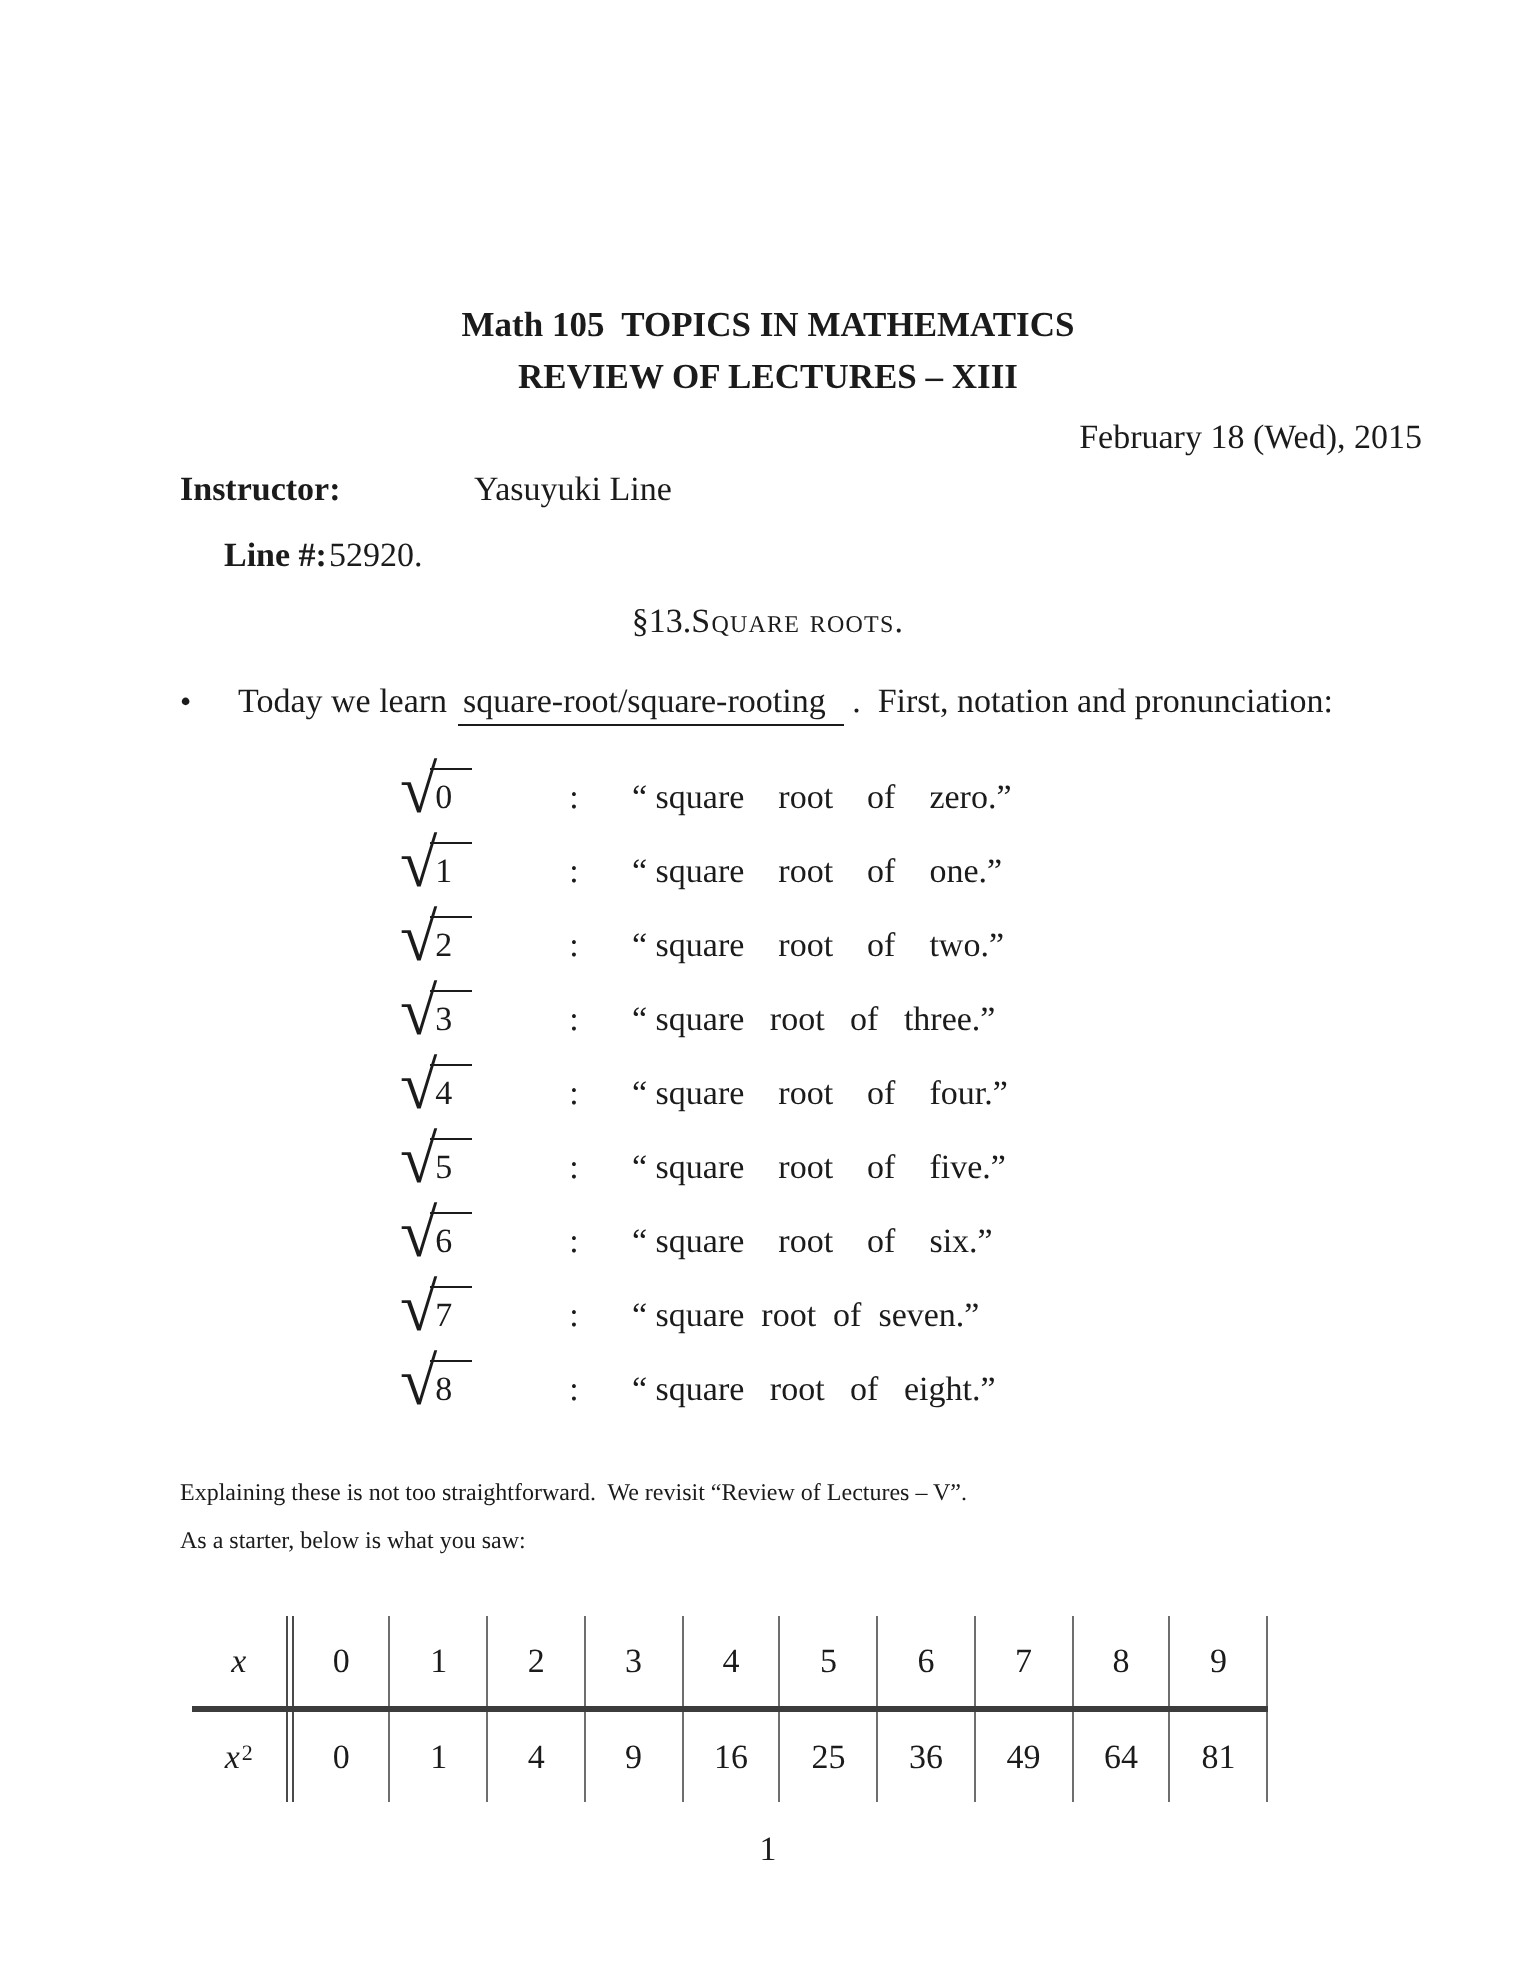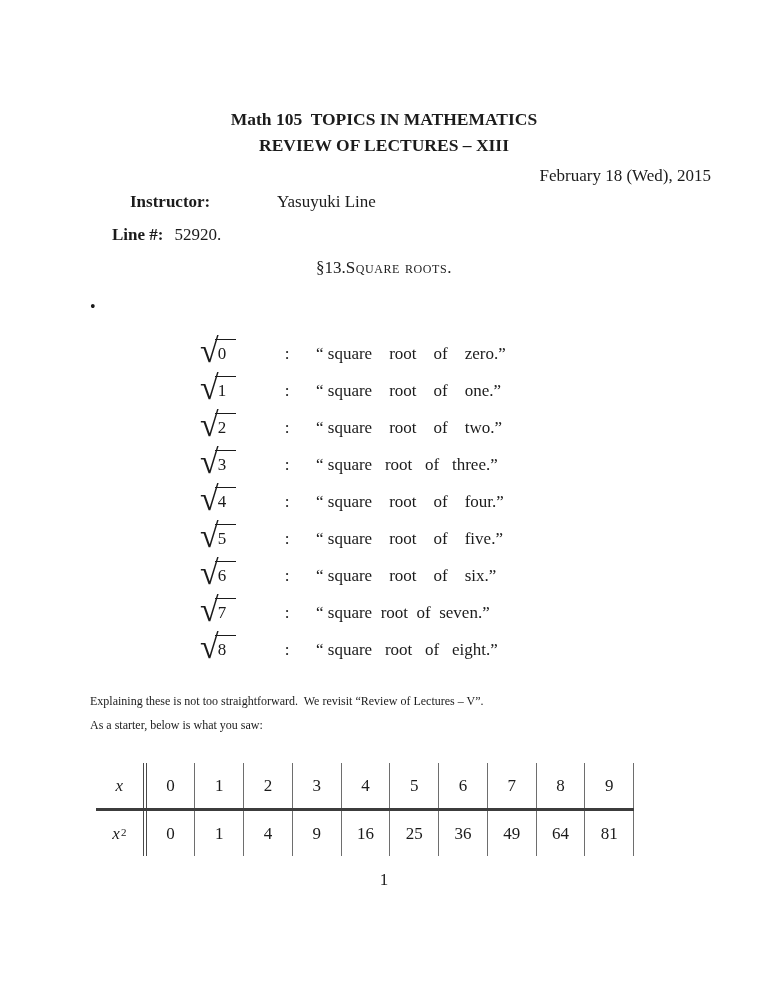--- a/index.html
+++ b/index.html
@@ -7,37 +7,37 @@
     position: relative;
     width: 768px;
     height: 994px;
     margin: 0 auto;
     background: #ffffff;
     color: #1b1b1b;
     font-family: "Liberation Serif", "DejaVu Serif", serif;
     font-size: 17px;
     overflow: hidden;
   }
-  .title-block { padding-top: 106px; }
+  .title-block { padding-top: 106px; margin-top: 43px; }
   .title-line {
     text-align: center;
     font-weight: bold;
     font-size: 17.5px;
     line-height: 26px;
     white-space: pre;
   }
   .date-line {
     text-align: right;
     padding-right: 57px;
     margin-top: 8px;
   }
   .instructor-row { display: flex; margin: 6px 0 0 90px; }
-  .instructor-label { font-weight: bold; width: 147px; margin-left: 40px; }
+  .instructor-label { font-weight: bold; width: 147px; }
   .line-row { display: flex; margin: 13px 0 0 112px; }
-  .line-label { font-weight: bold; margin-right: 11px; font-family: Liberation Serif, serif; }
+  .line-label { font-weight: bold; margin-right: 1px; font-family: Liberation Serif, serif; }
   .section-heading { text-align: center; margin-top: 13px; }
   .section-prefix { margin-right: 0; }
   .sc { font-variant: small-caps; letter-spacing: 0.6px; }
   .intro-row { display: flex; align-items: baseline; margin: 20px 0 0 90px; }
   .bullet { width: 29px; font-size: 16px; }
   .intro-after { white-space: pre; }
   .u {
     border-bottom: 1.3px solid #1b1b1b;
     padding: 0 9px 2px 3px;
     margin-left: 5px;
@@ -96,20 +96,21 @@
     <span class="line-label">Line #:</span>
     <span>52920.</span>
   </div>
 
   <div class="section-heading">
     <span class="section-prefix">§13.</span><span class="sc">Square roots.</span>
   </div>
 
   <div class="intro-row">
     <span class="bullet">•</span>
+    <span><span>Today we learn</span><span class="u">square-root/square-rooting</span><span class="intro-after"> .  First, notation and pronunciation:</span></span>
   </div>
 
   <div class="sqrt-list">
       <div class="sqrt-row">
         <span class="sqrt">
           <span class="rad">√</span>
           <span class="radicand">0</span>
         </span>
         <span class="colon">:</span>
         <span class="pron">“ square    root    of    zero.”</span>

